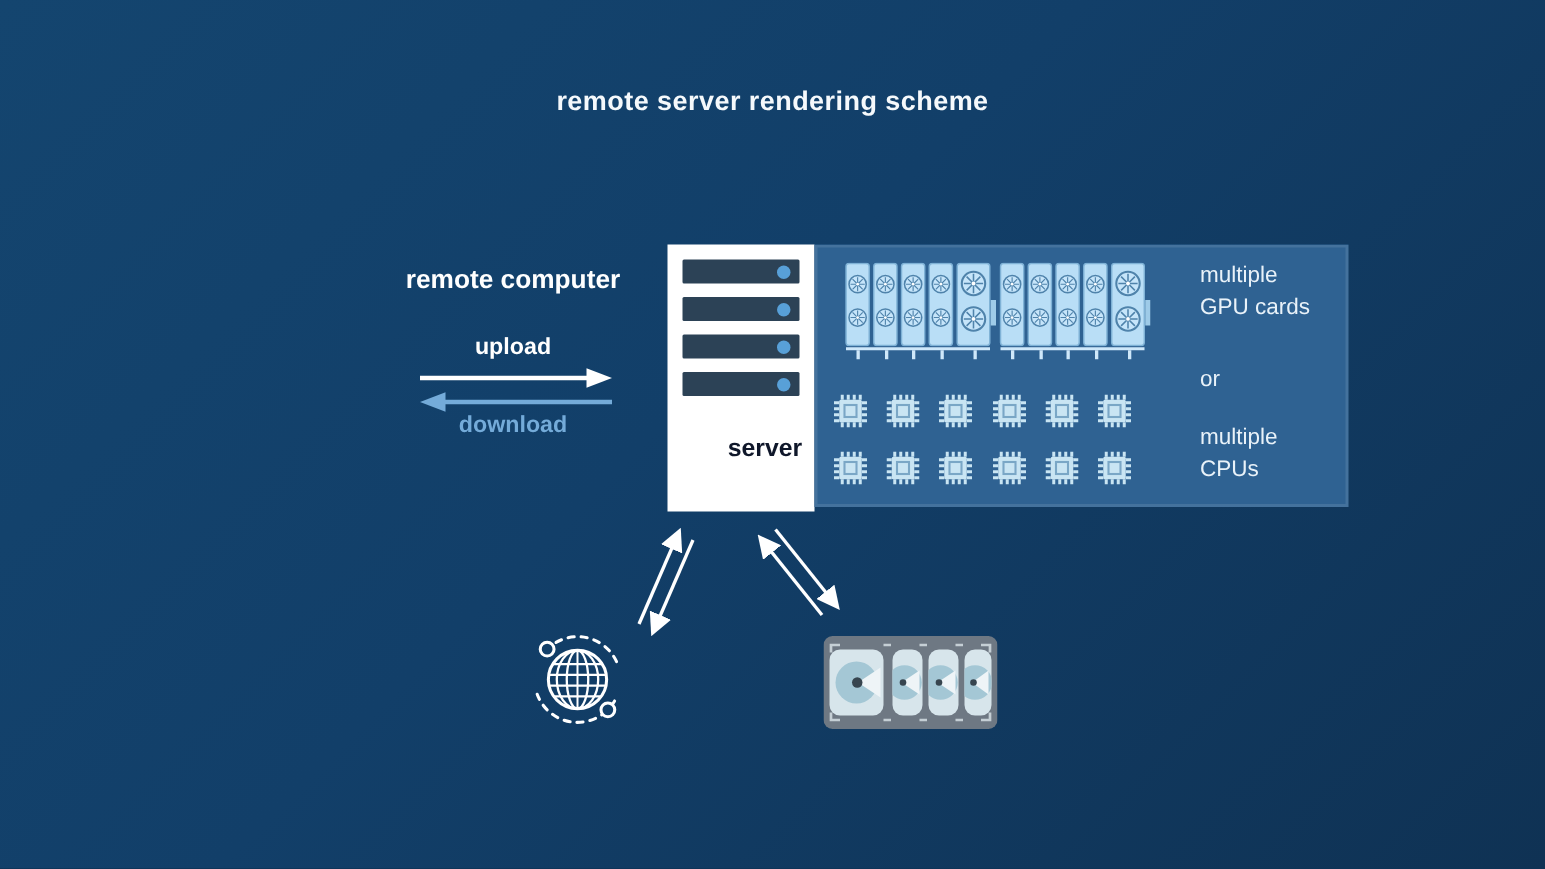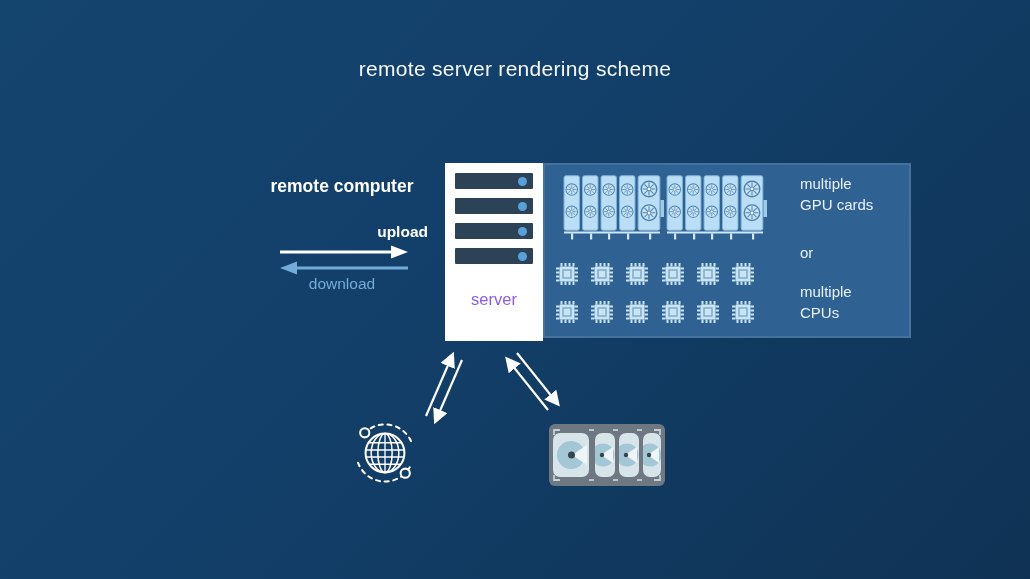--- a/index.html
+++ b/index.html
@@ -2,34 +2,34 @@
 <html><head>
 <meta charset="utf-8">
 <style>
   html,body{margin:0;padding:0;background:#0f3254;}
   .stage{
     position:relative;width:1030px;height:579px;overflow:hidden;
     background:linear-gradient(135deg,#14456f 0%,#123f69 45%,#0f3254 100%);
     font-family:"Liberation Sans",sans-serif;
   }
   .abs{position:absolute;}
-  .title{left:0;top:57px;width:100%;text-align:center;color:#f5f9fc;font-size:21px;font-weight:normal;letter-spacing:.3px;}
+  .title{left:0;top:57px;width:100%;text-align:center;color:#f5f9fc;font-size:18px;font-weight:bold;letter-spacing:.3px;}
   .client-circle{left:75px;top:162px;width:180px;height:180px;border-radius:50%;background:#233d52;}
   .client-label{left:0;top:111px;width:100%;text-align:center;color:#ffffff;font-weight:bold;font-size:17.5px;line-height:21px;white-space:pre-line;}
   .laptop-svg{left:33px;top:24px;}
   .rc-label{left:256px;top:176px;width:172px;text-align:center;color:#ffffff;font-weight:bold;font-size:17.5px;}
-  .upload-label{left:256px;top:223px;width:172px;text-align:right;color:#ffffff;font-weight:bold;font-size:15.5px;}
-  .download-label{left:256px;top:275px;width:172px;text-align:center;color:#74abd9;font-weight:normal;font-size:15.5px;}
+  .upload-label{left:256px;top:223px;width:172px;text-align:center;color:#ffffff;font-weight:bold;font-size:15.5px;}
+  .download-label{left:256px;top:275px;width:172px;text-align:center;color:#74abd9;font-weight:bold;font-size:15.5px;}
   .upload-arrow{left:279px;top:244px;}
   .download-arrow{left:279px;top:260px;}
   .server-box{left:445px;top:163px;width:98px;height:178px;background:#ffffff;}
   .server-bar{position:absolute;left:10px;width:78px;height:16px;background:#2c4256;border-radius:1px;}
   .led{position:absolute;right:6px;top:3.5px;width:9px;height:9px;border-radius:50%;background:#58a0d8;display:block;}
-  .server-label{position:absolute;left:0;top:127px;width:100%;text-align:center;color:#8b5cf6;font-weight:normal;font-size:16.5px;}
-  .hw-panel{left:543px;top:163px;width:368px;height:175px;background:#2f6292;box-shadow:inset 0 0 0 2px rgba(255,255,255,.10);}
+  .server-label{position:absolute;left:16px;top:127px;width:100%;text-align:center;color:#0f172a;font-weight:bold;font-size:16.5px;}
+  .hw-panel{left:543px;top:163px;width:328px;height:175px;background:#2f6292;box-shadow:inset 0 0 0 2px rgba(255,255,255,.10);padding-left:28px;}
   .gpu-group-1{position:absolute;left:20px;top:10px;}
   .gpu-group-2{position:absolute;left:123px;top:10px;}
   .cpu-grid{position:absolute;left:13px;top:97px;}
   .panel-label{position:absolute;left:257px;color:#e9f2f9;font-size:15px;line-height:20.5px;white-space:pre-line;}
   .gpu-label{top:11px;} .or-label{top:80px;} .cpu-label{top:119px;}
   .arrows-left{left:414px;top:348px;}
   .arrows-right{left:498px;top:348px;}
   .globe-svg{left:339px;top:407px;}
   .hdd-svg{left:549px;top:424px;}
 </style>

